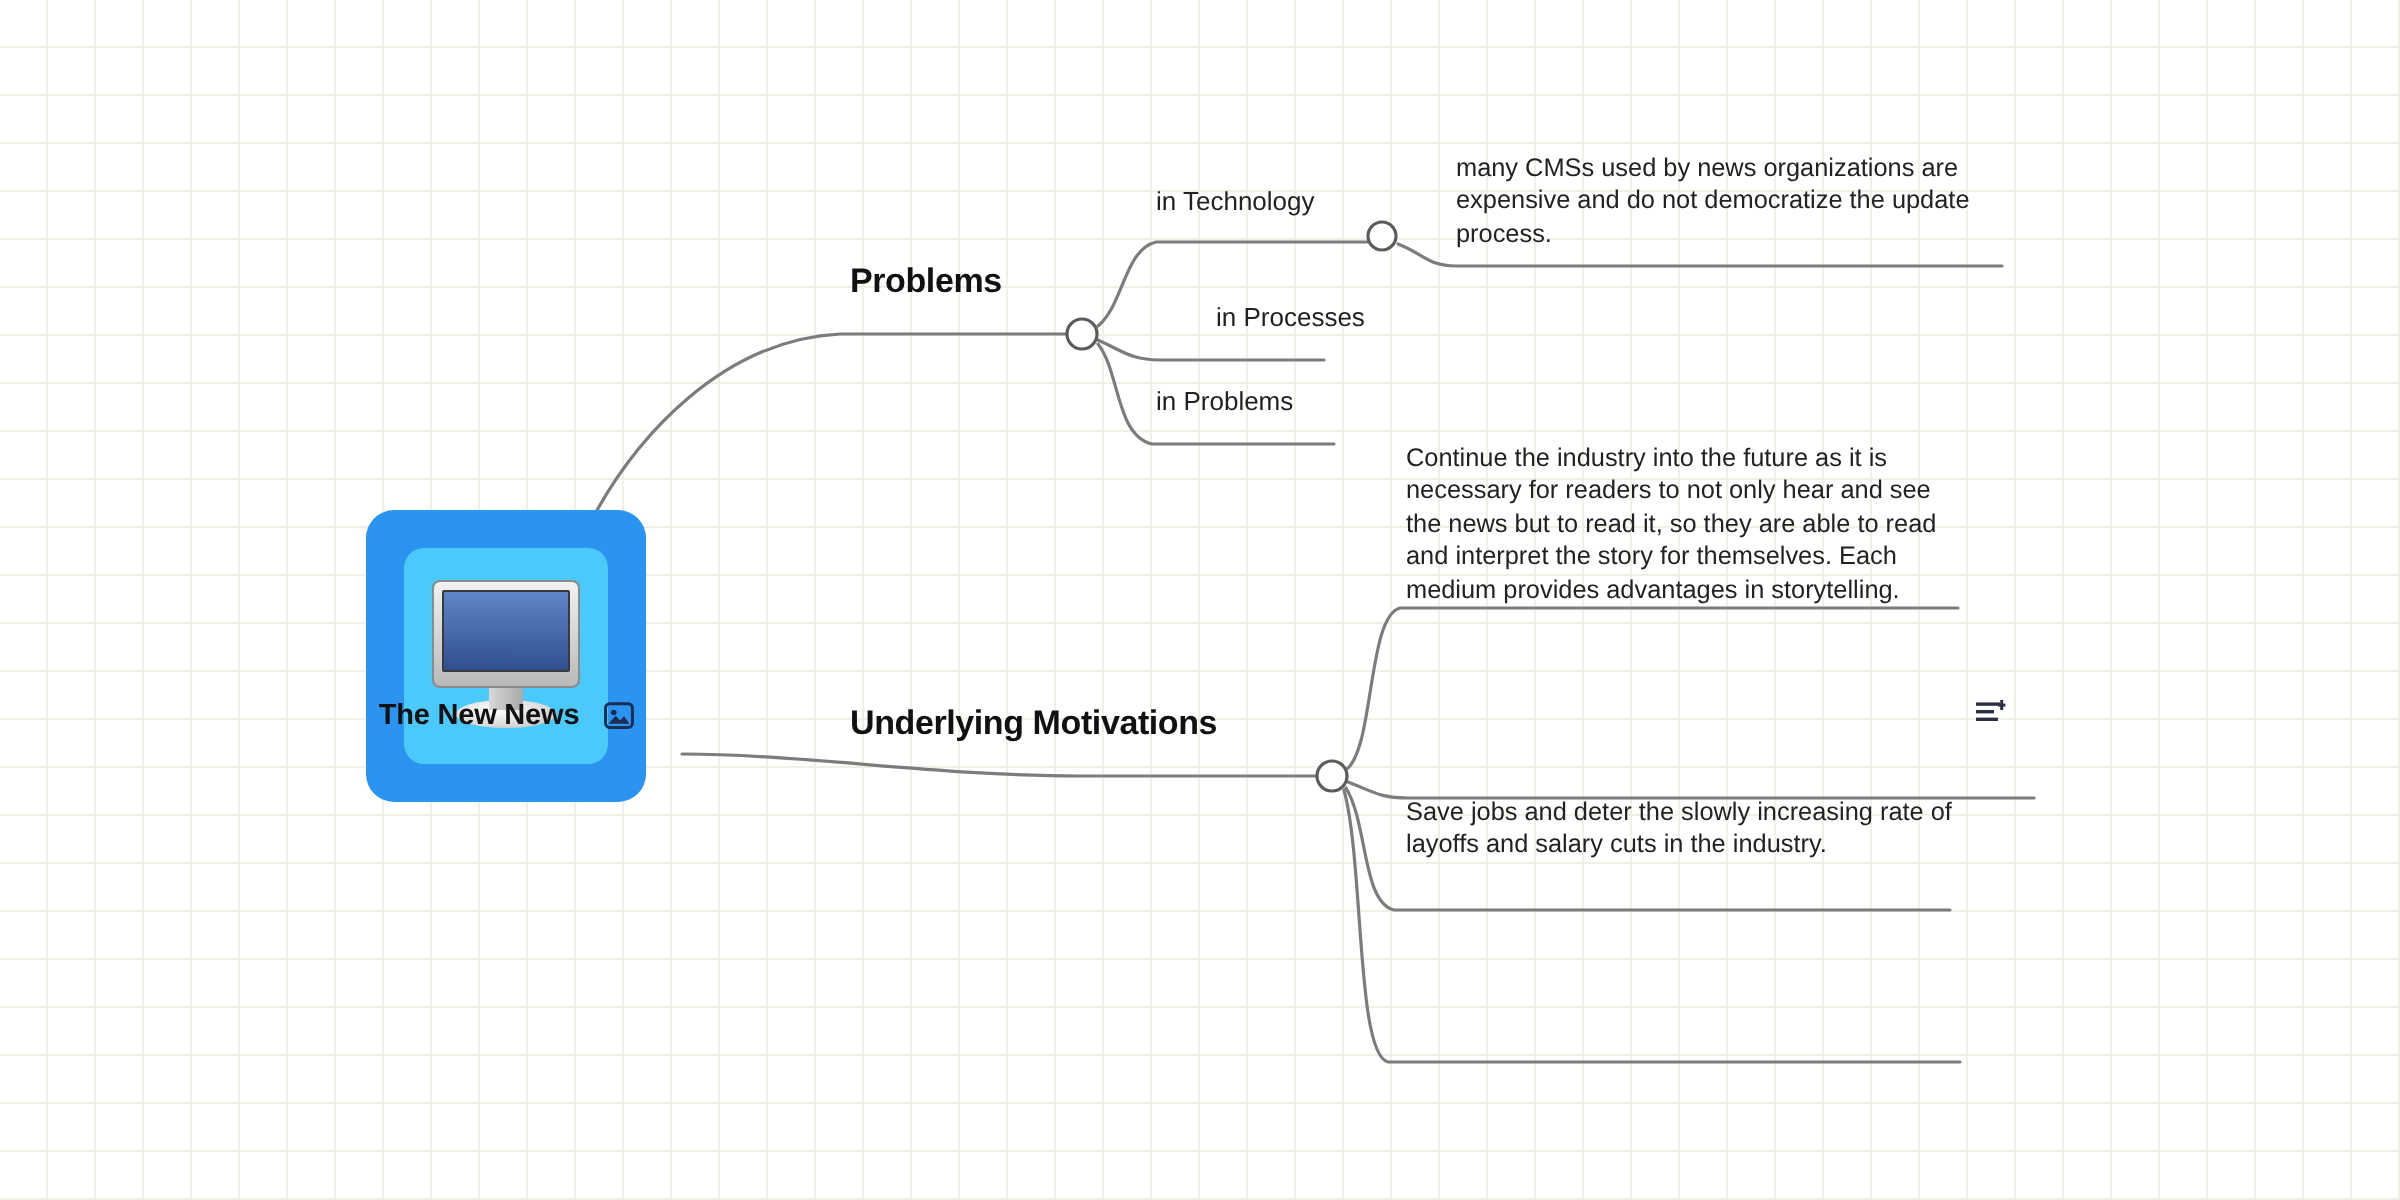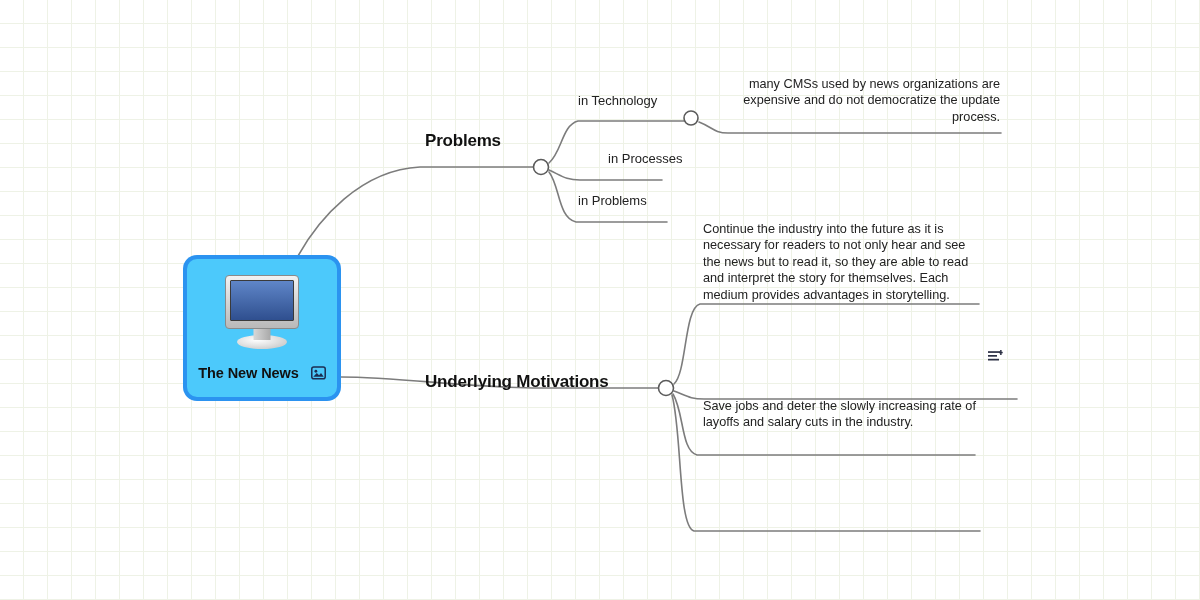--- a/index.html
+++ b/index.html
@@ -32,25 +32,25 @@
     width: 1200px;
     height: 600px;
     pointer-events: none;
   }
 
   
   .central-node {
     position: absolute;
     left: 183px;
     top: 255px;
-    width: 158px;
+    width: 140px;
     height: 146px;
     background: #2b93f0;
     border-radius: 14px;
-    padding: 4px;
+    padding: 19px;
     box-sizing: border-box;
   }
   .central-inner {
     width: 100%;
     height: 100%;
     background: #4cc9fb;
     border-radius: 10px;
     position: relative;
   }
   .monitor {
@@ -197,29 +197,29 @@
           <rect x="0.8" y="1" width="14.4" height="12.6" rx="2.2" fill="none" stroke="#1b2d52" stroke-width="1.6"></rect>
           <circle cx="5.2" cy="5.6" r="1.5" fill="#1b2d52"></circle>
           <path d="M 2.4 11.6 L 6.2 7.4 L 8.6 9.9 L 10.7 7.6 L 13.6 11.6 Z" fill="#1b2d52"></path>
         </svg>
       </div>
     </div>
   </div>
 
   <div class="branch-title" style="left:425px; top:131px;">Problems</div>
 
-  <div class="branch-title" style="left:425px; top:372px;">Underlying Motivations</div>
+  <div class="branch-title" style="left:425px; top:352px;">Underlying Motivations</div>
 
   <div class="sub-title" style="left:578px; top:93px;">in Technology</div>
 
   <div class="sub-title" style="left:578px; top:151px;padding-left:30px;">in Processes</div>
 
   <div class="sub-title" style="left:578px; top:193px;">in Problems</div>
 
-  <div class="leaf-text" style="left:728px; top:76px; width:272px;text-align:right;">many CMSs used by news organizations are expensive and do not democratize the update process.</div>
+  <div class="leaf-text" style="left:728px; top:76px; width:272px;">many CMSs used by news organizations are expensive and do not democratize the update process.</div>
 
   <div class="leaf-text" style="left:703px; top:221px; width:272px;">Continue the industry into the future as it is necessary for readers to not only hear and see the news but to read it, so they are able to read and interpret the story for themselves. Each medium provides advantages in storytelling.</div>
 
 
   <svg class="list-icon" style="left:988px; top:350px;" viewBox="0 0 16 14">
     <rect x="0" y="1.2" width="12" height="1.7" fill="#2b2f43"></rect>
     <rect x="0" y="5" width="9" height="1.7" fill="#2b2f43"></rect>
     <rect x="0" y="8.8" width="11" height="1.7" fill="#2b2f43"></rect>
     <rect x="12.1" y="0" width="1.5" height="5" fill="#2b2f43"></rect>
     <rect x="11.1" y="1.8" width="3.6" height="1.5" fill="#2b2f43"></rect>

